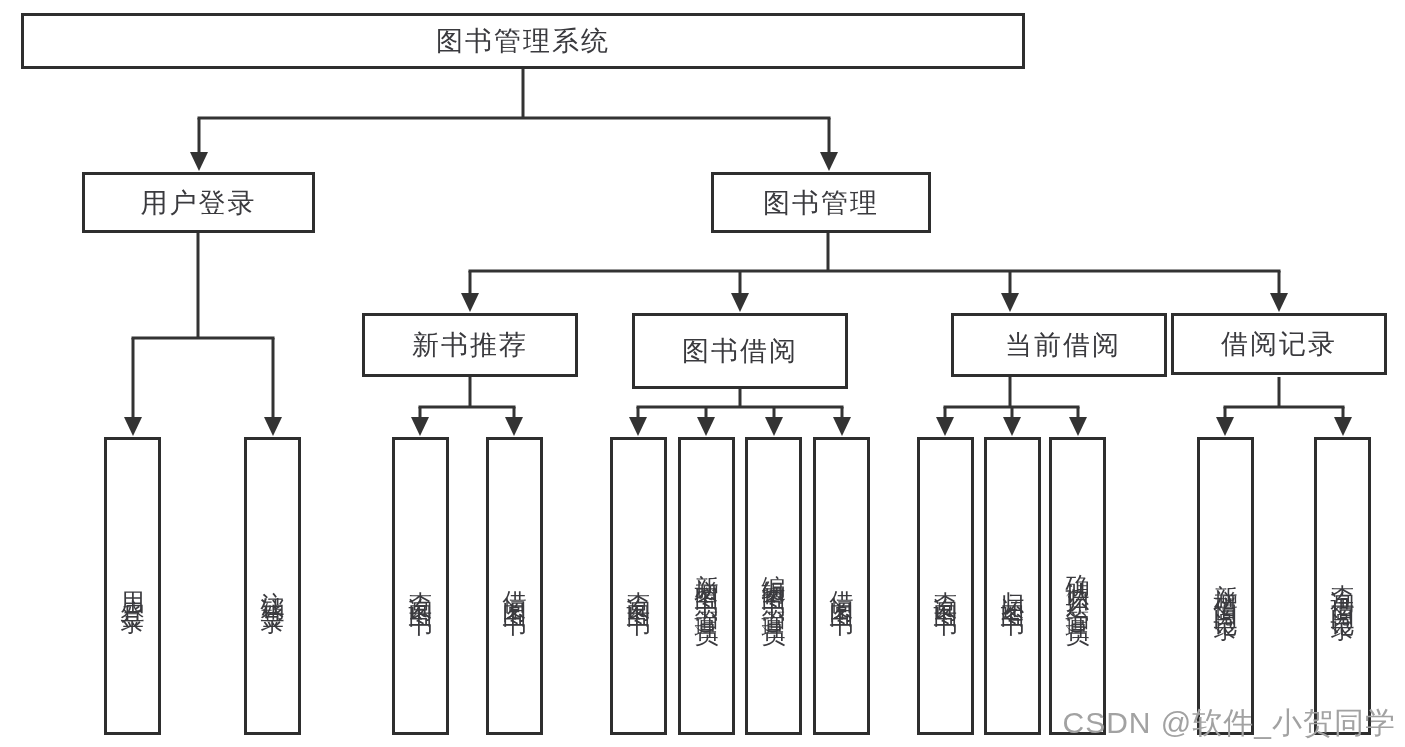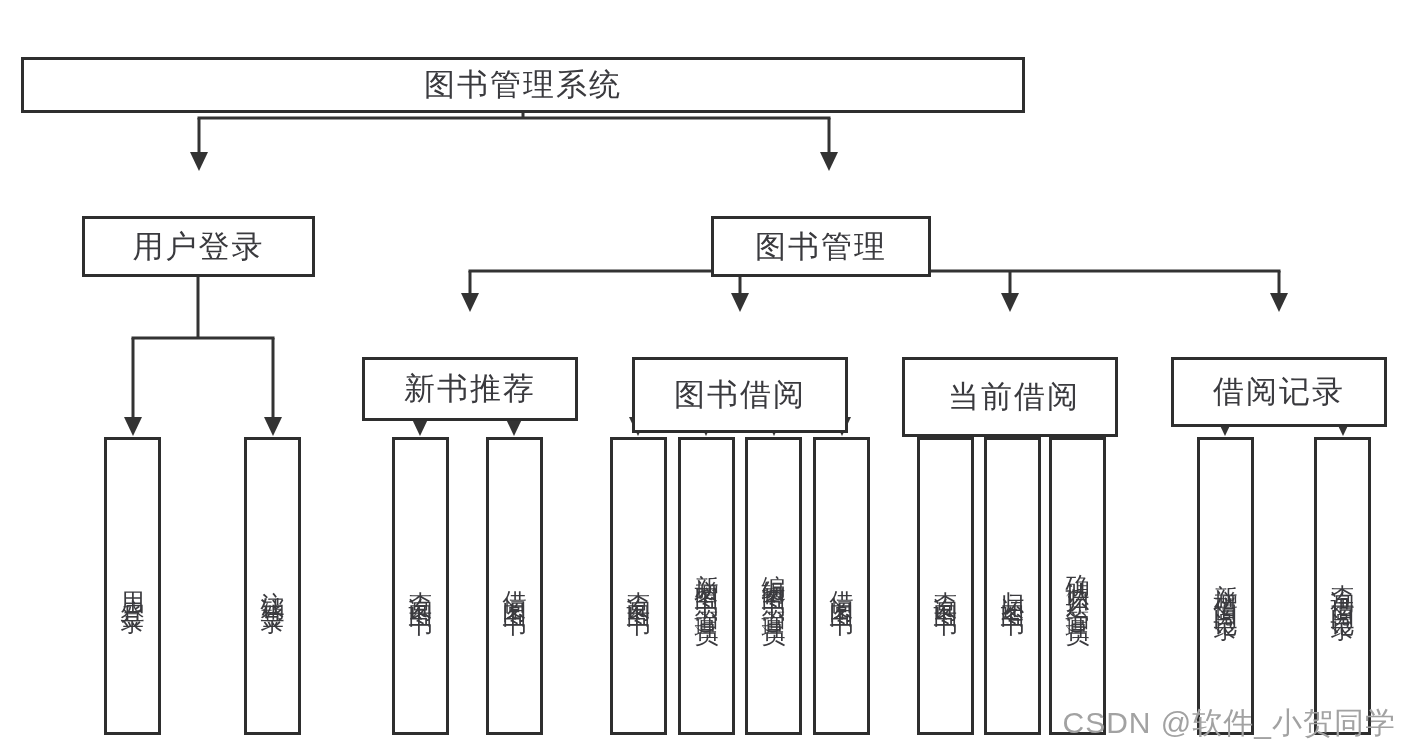--- a/index.html
+++ b/index.html
@@ -22,24 +22,23 @@
     box-sizing: border-box;
     border: 3px solid var(--border, #2e2e2e);
     background: #ffffff;
     color: var(--text, #3a3a3e);
     display: flex;
     align-items: center;
     justify-content: center;
     z-index: 1;
   }
   .hbox {
-    font-size: 31px;
+    font-size: 27px;
     letter-spacing: 2px;
     white-space: nowrap;
-    margin-top: 44px;
   }
   .vbox {
     width: 57px;
     height: 298px;
     top: 437px;
     font-size: 24px;
   }
   .vbox .vtext {
     writing-mode: vertical-rl;
     letter-spacing: 7px;
@@ -127,24 +126,24 @@
   <div class="node hbox" style="left:711px; top:172px; width:220px; height:61px;text-align:right;">
     <span>图书管理</span>
   </div>
 
   <div class="node hbox" style="left:362px; top:313px; width:216px; height:64px;">
     <span>新书推荐</span>
   </div>
   <div class="node hbox" style="left:632px; top:313px; width:216px; height:76px;">
     <span>图书借阅</span>
   </div>
-  <div class="node hbox" style="left:902px; top:313px; width:216px; height:80px;padding-left:8px;">
+  <div class="node hbox" style="left:951px; top:313px; width:216px; height:64px;padding-left:8px;">
     <span>当前借阅</span>
   </div>
-  <div class="node hbox" style="left:1171px; top:313px; width:216px; height:70px;">
+  <div class="node hbox" style="left:1171px; top:313px; width:216px; height:62px;">
     <span>借阅记录</span>
   </div>
 
   <div class="node vbox" style="left:104px;">
     <span class="vtext">用户登录</span>
   </div>
   <div class="node vbox" style="left:244px;">
     <span class="vtext">注销登录</span>
   </div>
 

